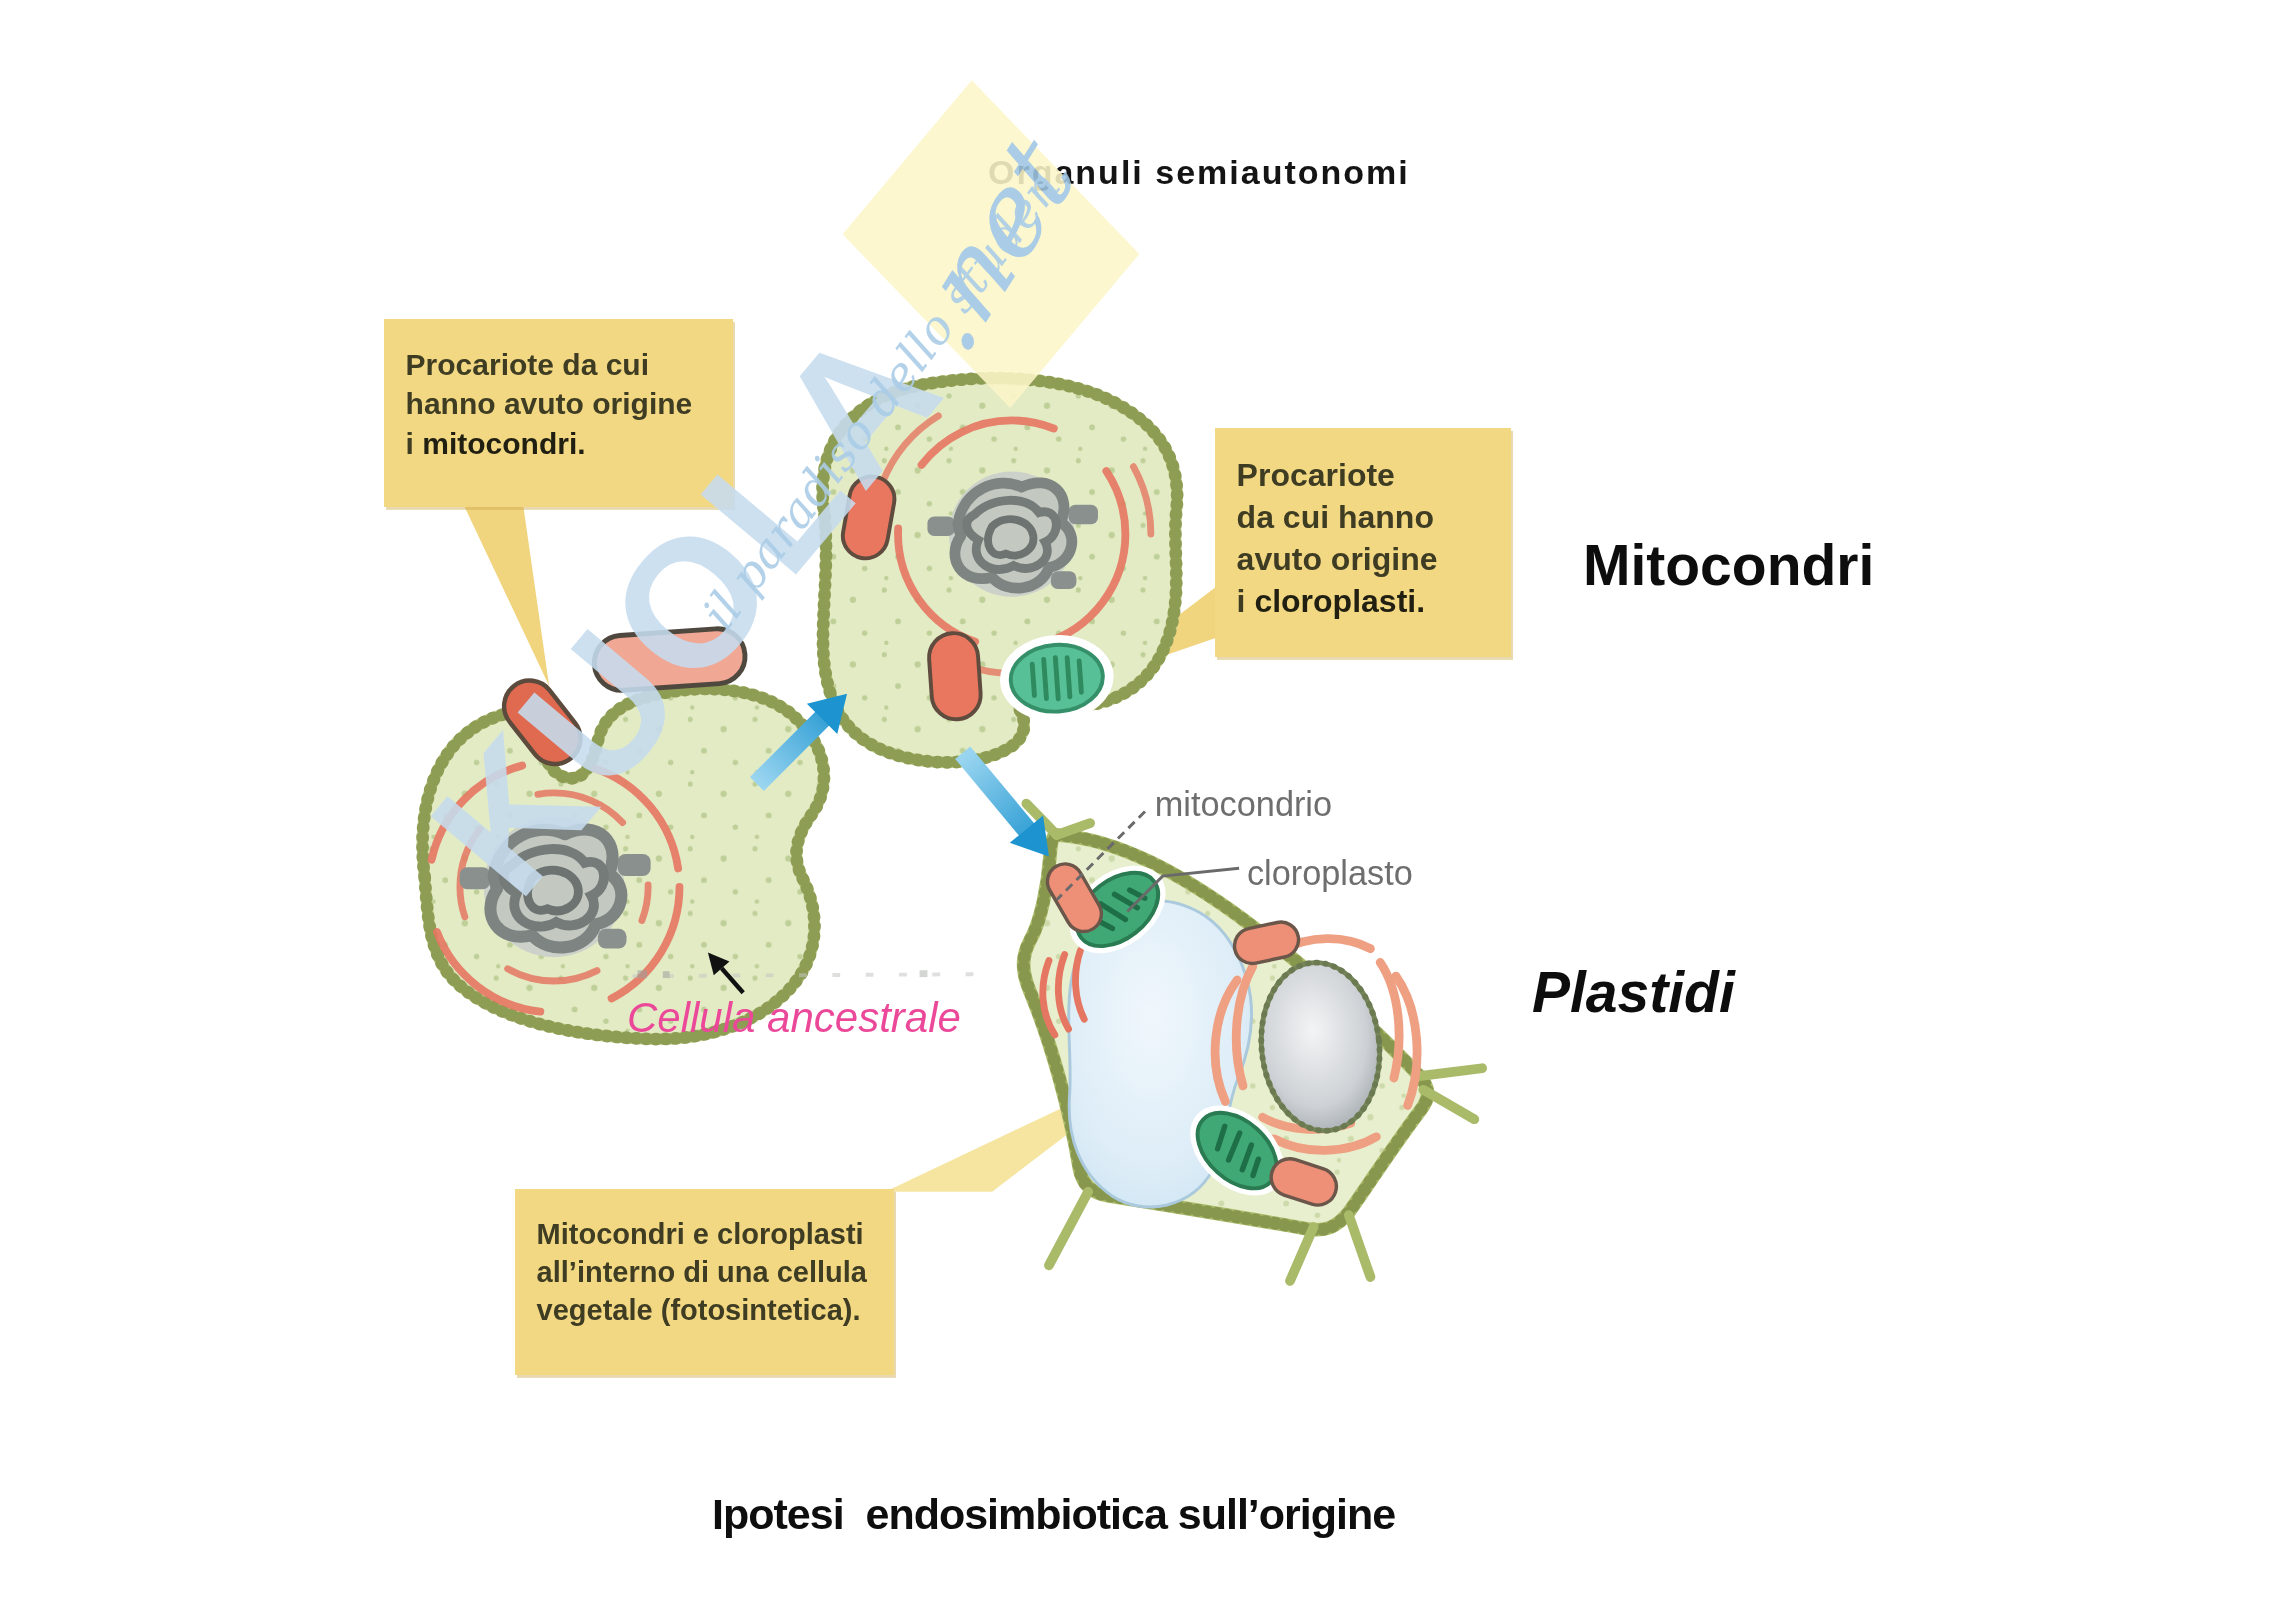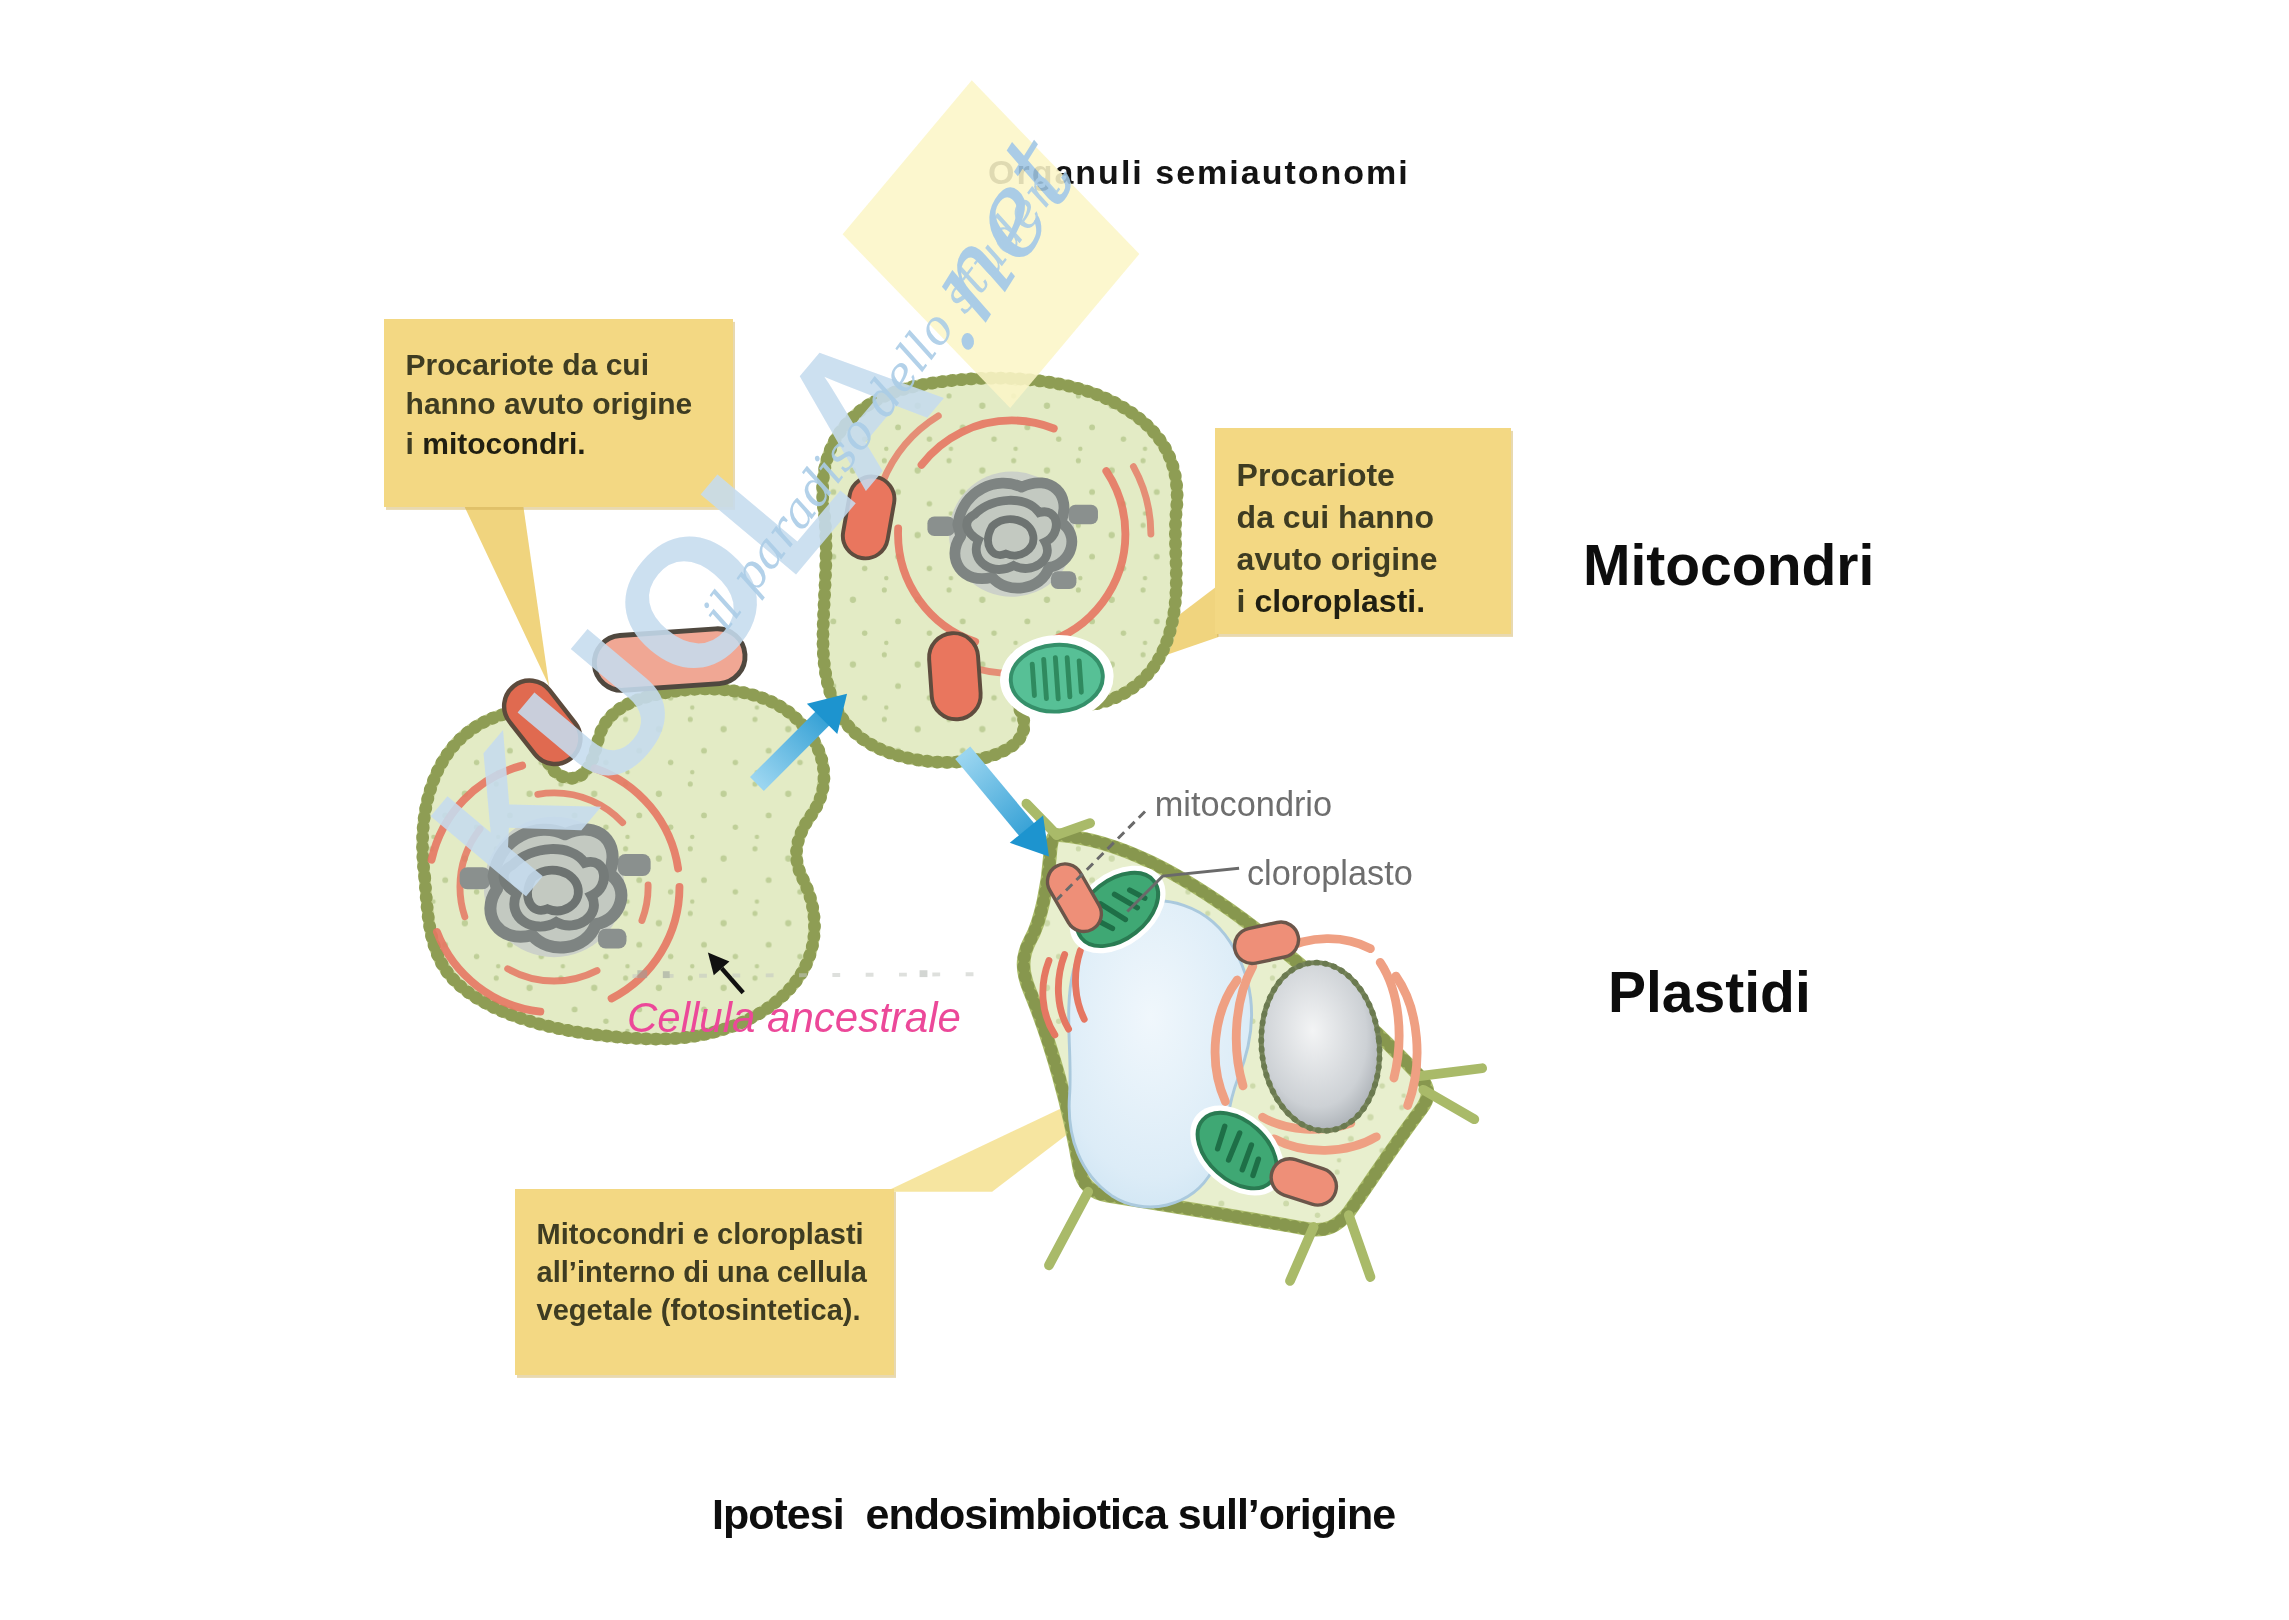--- a/index.html
+++ b/index.html
@@ -3,30 +3,30 @@
 <meta charset="utf-8">
 <style>
   html,body{margin:0;padding:0;background:#fff;}
   .page{position:relative;width:2290px;height:1620px;background:#ffffff;overflow:hidden;
         font-family:"Liberation Sans",sans-serif;}
   .layer-svg{position:absolute;left:0;top:0;z-index:2;}
   .txt{position:absolute;z-index:10;}
   .title{left:988px;top:153px;font-size:34px;font-weight:800;letter-spacing:2px;color:#141414;}
   .big-label{font-size:57px;font-weight:800;color:#0d0d0d;}
   .big-mito{left:1576px;top:532px;margin-left:7px;}
-  .big-plast{left:1608px;top:959px;}
+  .big-plast{left:1532px;top:959px;font-style:italic;}
   .cellula{left:627px;top:994px;font-size:42px;font-weight:400;color:#ec4899;font-style:italic;}
   .caption{left:712px;top:1375px;font-size:43px;font-weight:700;color:#0e0e0e;line-height:1.3;
            letter-spacing:-1px;white-space:pre;}
   .callout{position:absolute;z-index:10;background:#f3d883;color:#3e3c22;font-weight:600;
            box-sizing:border-box;padding:25.5px 19.6px 19.6px 21.6px;line-height:1.32;
            box-shadow:2px 2.9px 0 rgba(205,170,80,.45);}
   .callout b{color:#201f12;font-weight:800;}
   .box1{left:384px;top:319px;width:349px;height:188px;font-size:30px;}
-  .box2{left:1215px;top:428px;width:296px;height:206px;font-size:32px;}
+  .box2{left:1215px;top:428px;width:296px;height:229px;font-size:32px;}
   .box3{left:515px;top:1189px;width:379px;height:186px;font-size:29px;}
   
   .wm{position:absolute;z-index:40;pointer-events:none;}
   .wm-main{left:470px;top:745px;transform:rotate(-50deg);transform-origin:0 50%;
            display:flex;align-items:center;gap:37px;opacity:.88;}
   .wm-brand{font-size:181px;font-weight:800;color:#c6dcef;letter-spacing:5.9px;line-height:1;}
   .wm-tile{width:201px;height:240px;background:#fcf6c8;transform:skewX(-6deg);
            display:flex;align-items:center;justify-content:center;}
   .wm-net{font-family:"DejaVu Serif",serif;font-style:italic;font-size:110px;color:#9fc6e3;
           transform:rotate(-8deg);}

